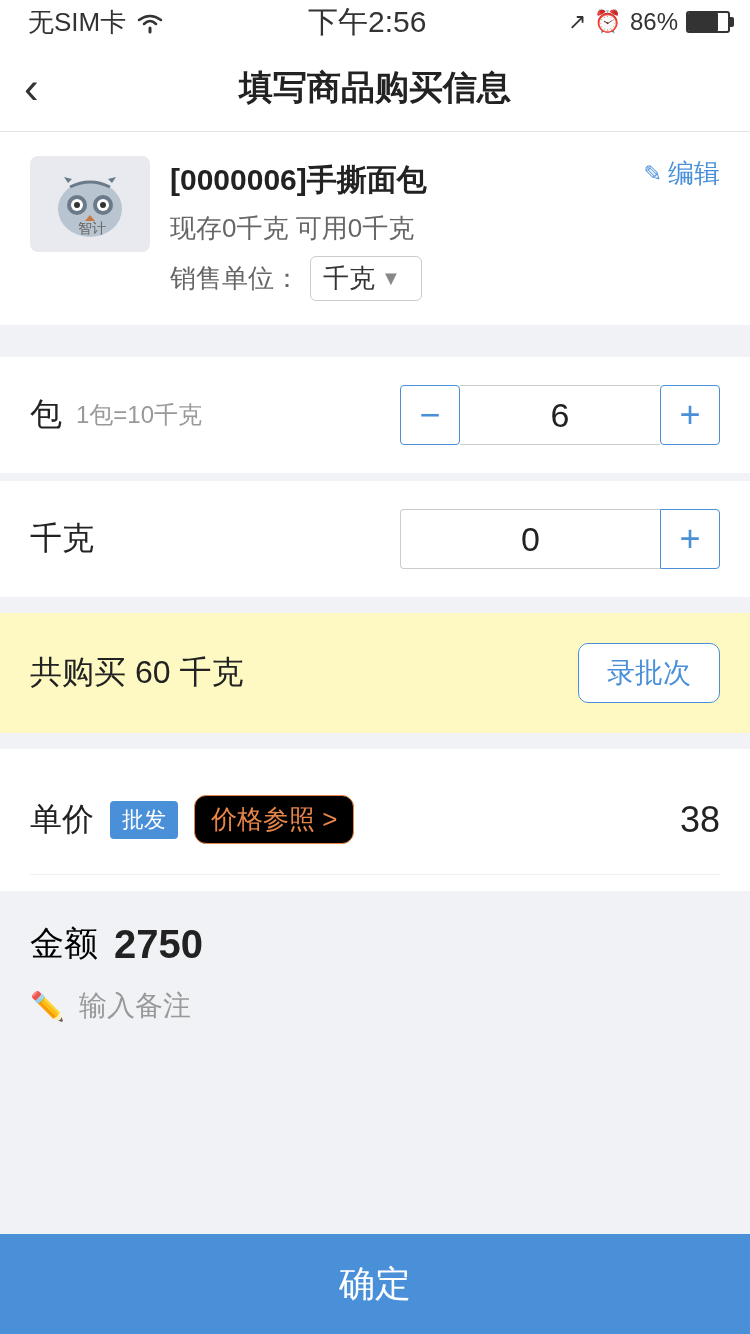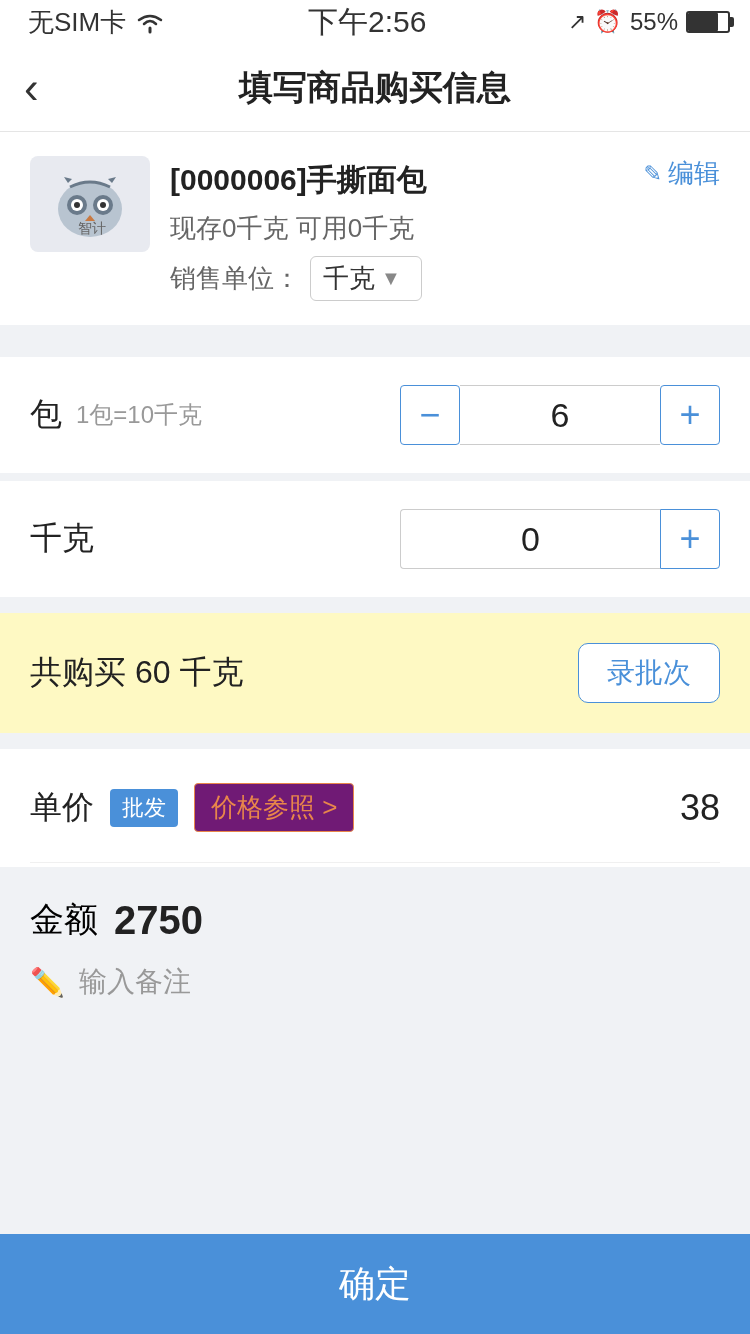--- a/index.html
+++ b/index.html
@@ -245,21 +245,21 @@
       background: #fff;
       border-radius: 10px;
       padding: 10px 28px;
       font-size: 28px;
       cursor: pointer;
     }
 
     
     .price-section {
       background: #fff;
-      padding: 4px 30px;
+      padding: 16px 30px;
       margin-top: 0;
     }
     .price-row {
       display: flex;
       align-items: center;
       padding: 30px 0;
       border-bottom: 1px solid #f0f0f0;
       gap: 16px;
     }
     .price-label {
@@ -270,22 +270,22 @@
       background: #4a90d9;
       color: #fff;
       font-size: 22px;
       padding: 4px 12px;
       border-radius: 4px;
       text-align: right;
     }
     .price-ref-btn {
       border: 1.5px solid #e8864a;
       color: #e8864a;
-      background: #701a75;
-      border-radius: 4px;
+      background: #000000;
+      border-radius: 12px;
       padding: 6px 16px;
       font-size: 26px;
       cursor: pointer;
       display: flex;
       align-items: center;
       gap: 4px;
     }
     .price-value {
       margin-left: auto;
       font-size: 36px;
@@ -354,21 +354,21 @@
     <svg width="32" height="24" viewBox="0 0 32 24">
       <path d="M16 18 Q16 22 16 22" stroke="#333" stroke-width="3" fill="none" stroke-linecap="round"></path>
       <path d="M10 14 Q16 8 22 14" stroke="#333" stroke-width="2.5" fill="none" stroke-linecap="round"></path>
       <path d="M5 10 Q16 2 27 10" stroke="#333" stroke-width="2.5" fill="none" stroke-linecap="round"></path>
     </svg>
   </div>
   <div class="status-center">下午2:56</div>
   <div class="status-right">
     <span style="font-size:22px;">↗</span>
     <span style="font-size:22px;">⏰</span>
-    <span>55%</span>
+    <span>86%</span>
     <span class="battery-icon">
       <span class="battery-fill"></span>
     </span>
   </div>
 </div>
 
 <div class="nav-bar">
   <span class="nav-back" style="font-size:44px; font-weight:300; color:#333;">‹</span>
   <span class="nav-title">填写商品购买信息</span>
 </div>

